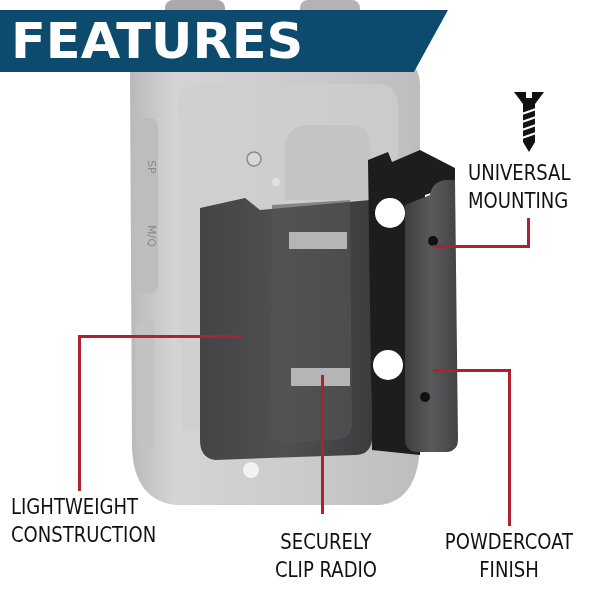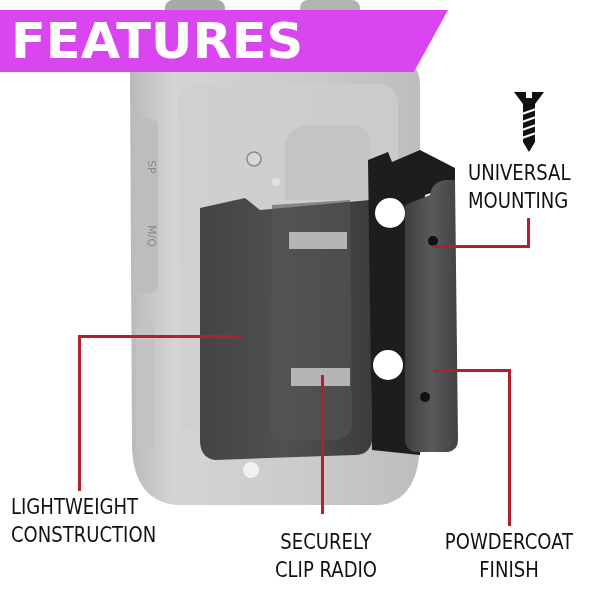--- a/index.html
+++ b/index.html
@@ -1,21 +1,21 @@
 <!DOCTYPE html>
 <html><head>
   <meta charset="utf-8">
   <style>
     html, body { margin: 0; padding: 0; }
     body { width: 600px; height: 600px; background: #ffffff; position: relative; overflow: hidden; font-family: "DejaVu Sans", sans-serif; }
     .abs { position: absolute; }
     
     #product { position: absolute; left: 0; top: 0; width: 600px; height: 600px; }
     
-    .banner { position: absolute; left: 0; top: 10px; width: 448px; height: 62px; background: #d946ef;
+    .banner { position: absolute; left: 0; top: 10px; width: 448px; height: 62px; background: #0c4a6e;
       clip-path: polygon(0 0, 100% 0, 92.4% 100%, 0 100%); }
     .banner-title { position: absolute; left: 11px; top: 6px; color: #ffffff; font-family: "DejaVu Sans", sans-serif;
       font-weight: bold; font-size: 50px; letter-spacing: 0px; line-height: 50px; transform: scaleX(1.02); transform-origin: left; }
     .callout { position: absolute; font-family: "DejaVu Sans", sans-serif; color: #111111; font-size: 22px; line-height: 28px;
       text-transform: uppercase; letter-spacing: 0px; transform: scaleX(0.82); }
     .callout span { display: block; }
     .leader { position: absolute; background: #b0202e; }
   </style>
 </head>
 <body>

